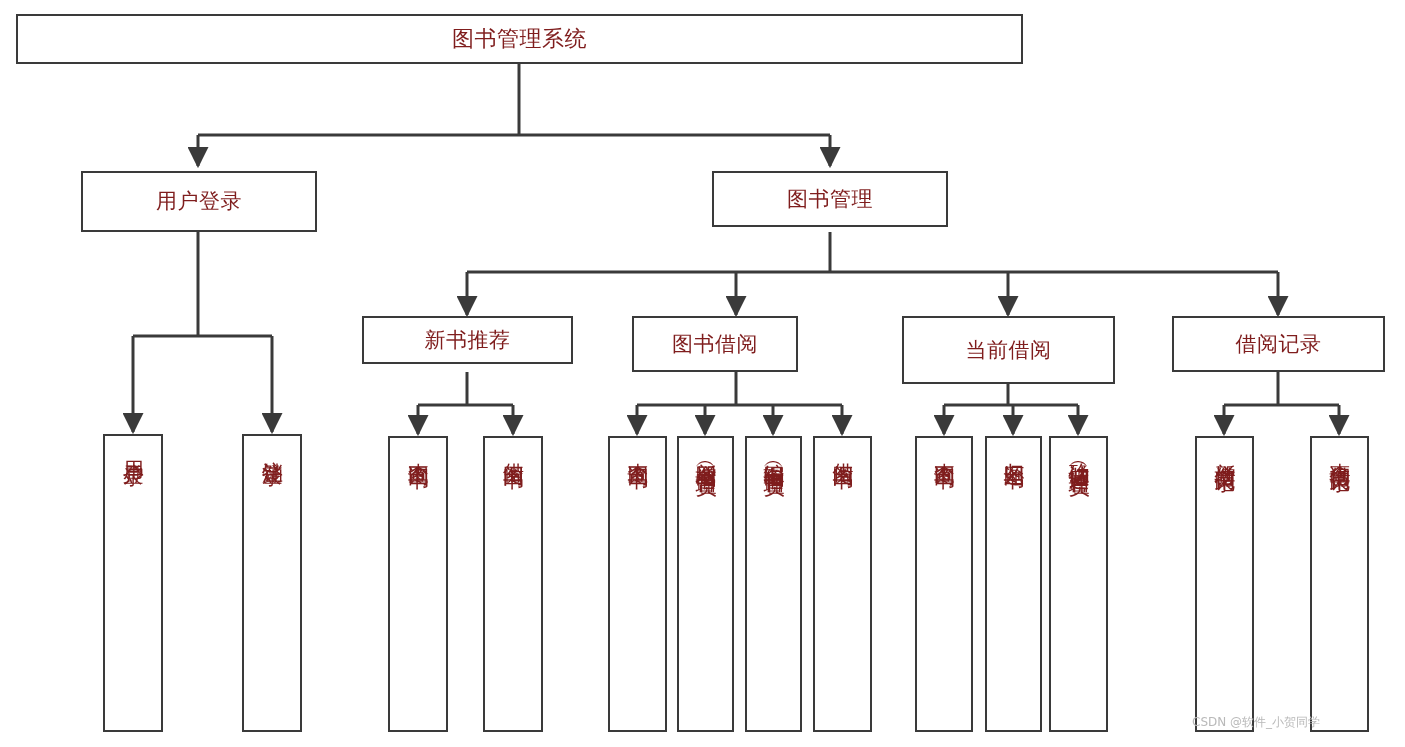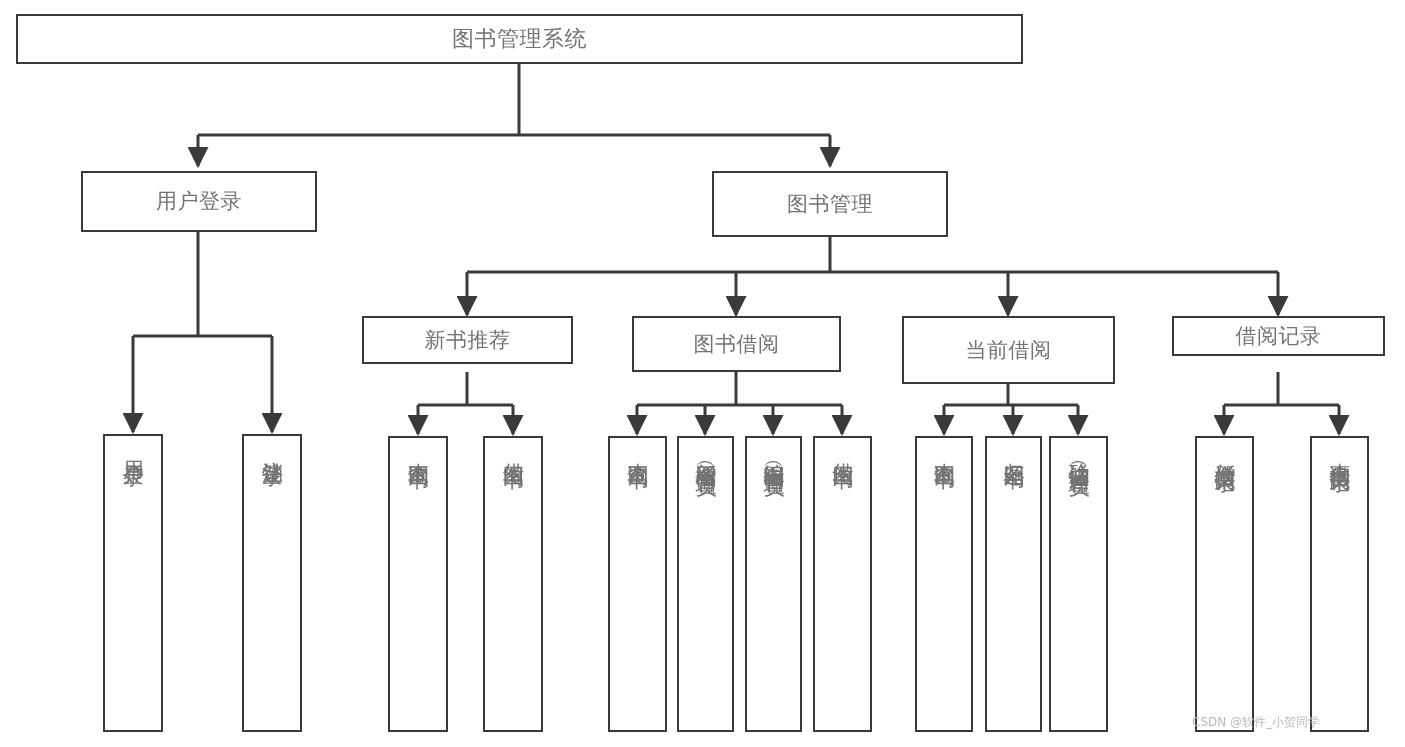--- a/index.html
+++ b/index.html
@@ -33,21 +33,21 @@
     border: 2px solid #3a3a3a;
     display: flex;
     align-items: center;
     justify-content: center;
     color: #3d3d3d;
     z-index: 2;
   }
   .node-label {
     display: block;
     text-align: center;
-    color: #737373;
+    color: #7f1d1d;
     letter-spacing: 0.5px;
   }
   
   .node.horiz .node-label {
     writing-mode: horizontal-tb;
     font-size: 21px;
     line-height: 1.15;
   }
   .node.root .node-label {
     font-size: 22px;
@@ -130,34 +130,34 @@
     </g>
   </svg>
 
   <div class="node horiz root" style="left:16px; top:14px; width:1007px; height:50px;">
     <span class="node-label">图书管理系统</span>
   </div>
 
   <div class="node horiz" style="left:81px; top:171px; width:236px; height:61px;">
     <span class="node-label">用户登录</span>
   </div>
-  <div class="node horiz" style="left:712px; top:171px; width:236px; height:66px;">
+  <div class="node horiz" style="left:712px; top:171px; width:236px; height:56px;">
     <span class="node-label">图书管理</span>
   </div>
 
   <div class="node horiz" style="left:362px; top:316px; width:211px; height:48px;">
     <span class="node-label">新书推荐</span>
   </div>
-  <div class="node horiz" style="left:632px; top:316px; width:209px; height:56px;">
+  <div class="node horiz" style="left:632px; top:316px; width:166px; height:56px;">
     <span class="node-label">图书借阅</span>
   </div>
   <div class="node horiz" style="left:902px; top:316px; width:213px; height:68px;">
     <span class="node-label">当前借阅</span>
   </div>
-  <div class="node horiz" style="left:1172px; top:316px; width:213px; height:40px;">
+  <div class="node horiz" style="left:1172px; top:316px; width:213px; height:56px;">
     <span class="node-label">借阅记录</span>
   </div>
 
   <div class="node vert" style="left:103px; top:434px; width:60px; height:298px;">
     <span class="node-label">用户登录</span>
   </div>
   <div class="node vert" style="left:242px; top:434px; width:60px; height:298px;">
     <span class="node-label">注销登录</span>
   </div>
 

